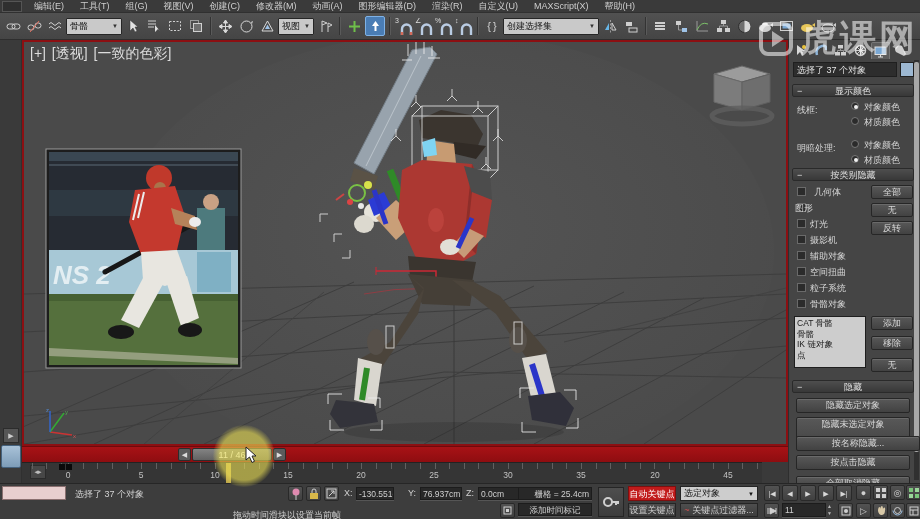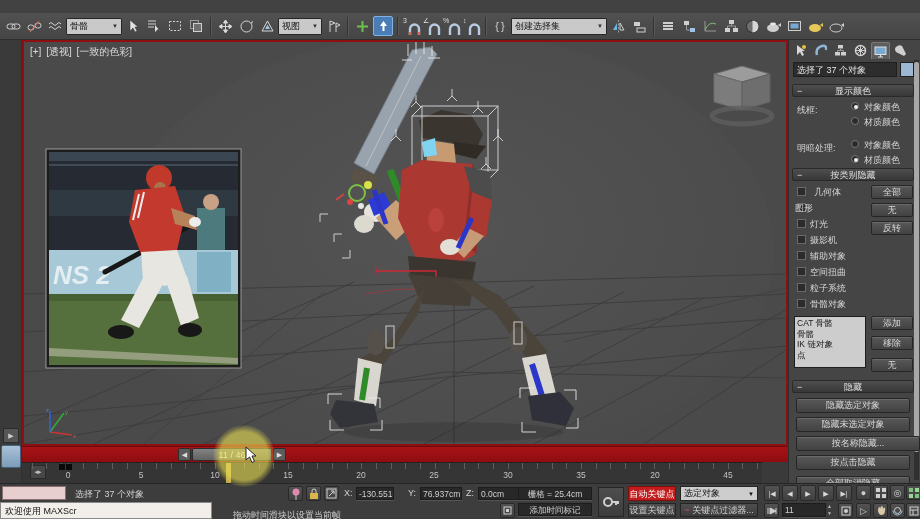--- a/index.html
+++ b/index.html
@@ -21,21 +21,21 @@
   .snapbtn{width:19px;height:19px;position:relative;display:flex;align-items:flex-end;justify-content:flex-end;}
   .snapbtn .sl{position:absolute;left:1px;top:0;font-size:7px;color:#ddd;}
   .glyph{color:#d0d0d0;font-size:11px;line-height:1;}
 
   
   .leftstrip{position:absolute;left:0;top:40px;width:22px;height:443px;background:#3a3a3a;border-right:1px solid #303030;}
   .flyout-btn{position:absolute;left:3px;top:388px;width:16px;height:15px;background:#565656;border:1px solid #2c2c2c;color:#ccc;font-size:7px;display:flex;align-items:center;justify-content:center;}
   .mini-blue{position:absolute;left:1px;top:405px;width:20px;height:23px;background:linear-gradient(#a9c2d8,#7d9cb8);border:1px solid #45627e;border-radius:2px;}
 
   .viewport{position:absolute;left:22px;top:40px;width:766px;height:406px;background:#4a4a4a;border:2px solid #8c0f12;overflow:hidden;}
-  .vplabel{position:absolute;left:6px;top:3px;font-size:10px;color:#dcdcdc;z-index:5;}
+  .vplabel{position:absolute;left:6px;top:3px;font-size:14px;color:#dcdcdc;z-index:5;}
   .vplabel span{margin-right:2px;}
 
   
   .cpanel{position:absolute;left:788px;top:40px;width:132px;height:443px;background:#454545;border-left:1px solid #2e2e2e;overflow:hidden;font-size:9px;color:#d6d6d6;}
   .cp-tabs{position:absolute;left:2px;top:2px;width:122px;height:17px;display:flex;gap:1px;}
   .cp-tab{width:19px;height:17px;display:flex;align-items:center;justify-content:center;border-radius:2px 2px 0 0;}
   .cp-tab.active{background:#5d5d5d;border:1px solid #787878;border-bottom:none;}
   .cp-scroll{position:absolute;right:1px;top:20px;width:5px;height:420px;background:#303030;}
   .cp-scroll .thumb{position:absolute;left:0;top:2px;width:5px;height:390px;background:#a8a8a8;border-radius:2px;}
   .sel-field{position:absolute;left:4px;top:22px;width:104px;height:15px;background:#2d2d2d;border:1px solid #1f1f1f;color:#e2e2e2;font-size:9px;line-height:14px;padding-left:3px;white-space:nowrap;overflow:hidden;}
@@ -78,20 +78,35 @@
   .wm-logo .tri{width:0;height:0;border-left:12px solid #fff;border-top:8px solid transparent;border-bottom:8px solid transparent;margin-left:3px;}
   .wm-text{color:#fff;font-size:36px;font-weight:bold;letter-spacing:3px;}
   .hilite{position:absolute;left:213px;top:425px;width:62px;height:62px;border-radius:50%;background:radial-gradient(circle,rgba(238,226,84,.6) 0 55%,rgba(238,226,84,0) 72%);z-index:70;pointer-events:none;}
   .cursor{position:absolute;left:245px;top:446px;z-index:80;pointer-events:none;}
 </style>
 </head>
 <body>
 
 <div class="app">
 
+  <div class="menubar">
+    <div class="appbox"></div>
+    <div class="mitem">编辑(E)</div>
+    <div class="mitem">工具(T)</div>
+    <div class="mitem">组(G)</div>
+    <div class="mitem">视图(V)</div>
+    <div class="mitem">创建(C)</div>
+    <div class="mitem">修改器(M)</div>
+    <div class="mitem">动画(A)</div>
+    <div class="mitem">图形编辑器(D)</div>
+    <div class="mitem">渲染(R)</div>
+    <div class="mitem">自定义(U)</div>
+    <div class="mitem">MAXScript(X)</div>
+    <div class="mitem">帮助(H)</div>
+  </div>
 
   <div class="toolbar">
     <div class="ticon">
         <svg width="15" height="15">
           <rect x="1" y="5" width="8" height="5" rx="2.5" fill="none" stroke="#d0d0d0"></rect>
           <rect x="6" y="5" width="8" height="5" rx="2.5" fill="none" stroke="#d0d0d0"></rect>
         </svg>
       </div>
     <div class="ticon">
         <svg width="15" height="15">
@@ -142,21 +157,21 @@
           <circle cx="7.5" cy="7.5" r="5.5" fill="none" stroke="#d8d8d8"></circle>
           <path d="M12,3 l2,-1 l-1,3 Z" fill="#d8d8d8"></path>
         </svg>
       </div>
     <div class="ticon">
         <svg width="15" height="15">
           <path d="M2,12 L7.5,2 L13,12 Z" fill="none" stroke="#d8d8d8"></path>
           <path d="M5,10 L7.5,5.5 L10,10 Z" fill="#9fc3e8"></path>
         </svg>
       </div>
-    <div class="combo" style="width:44px">
+    <div class="combo" style="width:36px">
         <span>视图</span>
         <span class="ca">▼</span>
       </div>
     <div class="ticon">
         <svg width="15" height="15">
           <path d="M4,13 V2 l5,2 l-5,2 M10,13 V4 l4,2 l-4,2" stroke="#d0d0d0" fill="none"></path>
         </svg>
       </div>
     <div class="tsep"></div>
     <div class="ticon">
@@ -535,21 +550,21 @@
       <div>骨骼</div>
       <div>IK 链对象</div>
       <div>点</div>
     </div>
     <div class="cp-btn" style="left:82px;top:276px;width:42px;height:14px">添加</div>
     <div class="cp-btn" style="left:82px;top:296px;width:42px;height:14px">移除</div>
     <div class="cp-btn" style="left:82px;top:318px;width:42px;height:14px">无</div>
 
     <div class="rollout-h" style="top:340px"><span class="minus">−</span><span>隐藏</span></div>
     <div class="cp-btn" style="left:7px;top:358px;width:114px;height:15px">隐藏选定对象</div>
-    <div class="cp-btn" style="left:7px;top:377px;width:114px;height:15px">隐藏未选定对象</div>
+    <div class="cp-btn" style="left:7px;top:377px;width:114px;height:32px">隐藏未选定对象</div>
     <div class="cp-btn" style="left:7px;top:396px;width:124px;height:15px">按名称隐藏...</div>
     <div class="cp-btn" style="left:7px;top:415px;width:114px;height:15px">按点击隐藏</div>
     <div class="cp-btn" style="left:7px;top:436px;width:114px;height:15px">全部取消隐藏</div>
   </div>
 
   <div class="tslider">
     <div class="ts-arrow" style="left:156px">◀</div>
     <div class="ts-handle">11 / 46</div>
     <div class="ts-arrow" style="left:251px">▶</div>
   </div>
@@ -568,21 +583,20 @@
     <div class="tb-num" style="left:412px">25</div>
     <div class="tb-num" style="left:486px">30</div>
     <div class="tb-num" style="left:559px">35</div>
     <div class="tb-num" style="left:633px">20</div>
     <div class="tb-num" style="left:706px">45</div>
   </div>
   <div class="tb-right-gap"></div>
 
   <div class="statusbar">
     <div class="pinkbox"></div>
-    <div class="whitebox">欢迎使用 MAXScr</div>
     <div style="position:absolute;left:75px;top:4px">选择了 37 个对象</div>
     <div style="position:absolute;left:233px;top:25px;color:#cfcfcf">拖动时间滑块以设置当前帧</div>
 
     <div class="sq-icon" style="left:288px;top:2px">
         <svg width="10" height="12">
           <circle cx="5" cy="4" r="3.5" fill="#e08ab0"></circle>
           <path d="M5,7 v5" stroke="#c8c8c8"></path>
         </svg>
       </div>
     <div class="sq-icon" style="left:306px;top:2px">
@@ -598,21 +612,21 @@
         </svg>
       </div>
 
     <div style="position:absolute;left:344px;top:4px">X:</div>
     <div class="sb-field" style="left:356px;top:3px;width:38px;height:13px">-130.551cm</div>
     <div style="position:absolute;left:408px;top:4px">Y:</div>
     <div class="sb-field" style="left:420px;top:3px;width:42px;height:13px">76.937cm</div>
     <div style="position:absolute;left:466px;top:4px">Z:</div>
     <div class="sb-field" style="left:478px;top:3px;width:48px;height:13px">0.0cm</div>
 
-    <div class="sb-field" style="left:518px;top:3px;width:74px;height:13px;text-align:center">栅格 = 25.4cm</div>
+    <div class="sb-field" style="left:518px;top:3px;width:74px;height:13px;text-align:right">栅格 = 25.4cm</div>
     <div class="sq-icon" style="left:500px;top:19px">
         <svg width="9" height="9">
           <rect x="1" y="1" width="7" height="7" fill="none" stroke="#cfcfcf"></rect>
           <rect x="3" y="3" width="3" height="3" fill="#cfcfcf"></rect>
         </svg>
       </div>
     <div class="sb-field" style="left:518px;top:19px;width:74px;height:13px;text-align:center">添加时间标记</div>
 
     <div class="sb-btn" style="left:598px;top:3px;width:26px;height:30px"><svg width="18" height="18" style="margin-top:5px">
           <circle cx="6" cy="9" r="4" fill="none" stroke="#cfcfcf" stroke-width="2"></circle>
@@ -676,20 +690,26 @@
         </svg>
       </div>
     <div class="sq-icon" style="left:906px;top:19px">
         <svg width="10" height="10">
           <rect x="1" y="1" width="8" height="8" fill="none" stroke="#cfcfcf"></rect>
           <path d="M1,4 h8 M4,4 v5" stroke="#cfcfcf"></path>
         </svg>
       </div>
   </div>
 
+  <div class="watermark">
+    <div class="wm-logo">
+        <div class="tri"></div>
+      </div>
+    <div class="wm-text">虎课网</div>
+  </div>
 
   <div class="hilite"></div>
   <div class="cursor">
     <svg width="14" height="18">
         <path d="M1,1 L1,14 L4.5,11 L7,16.5 L9.5,15.3 L7,10 L11,10 Z" fill="#fff" stroke="#222" stroke-width="1"></path>
       </svg>
   </div>
 
 </div>
 

